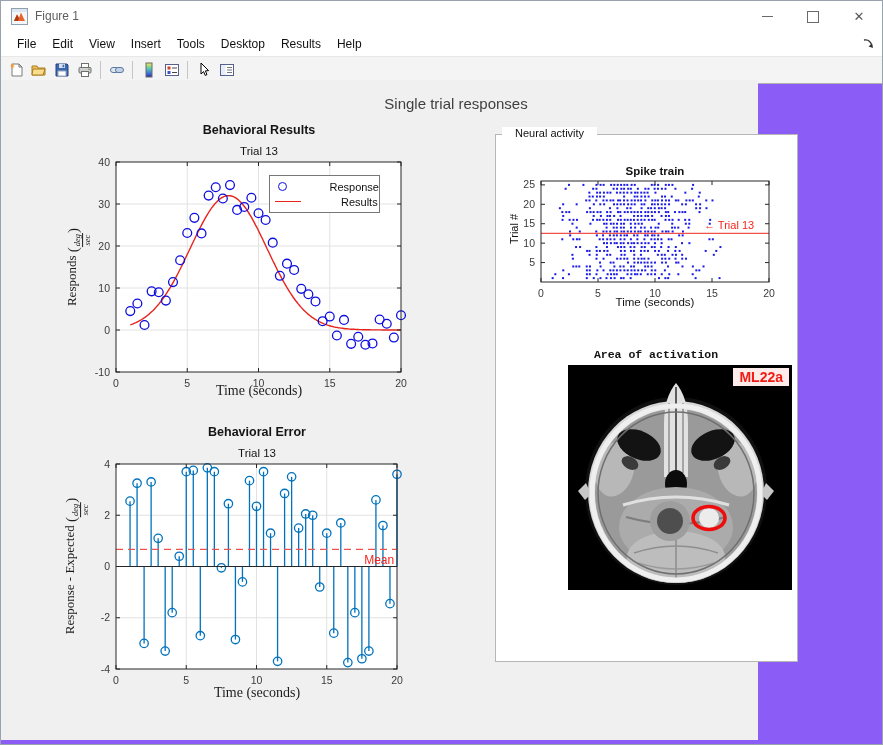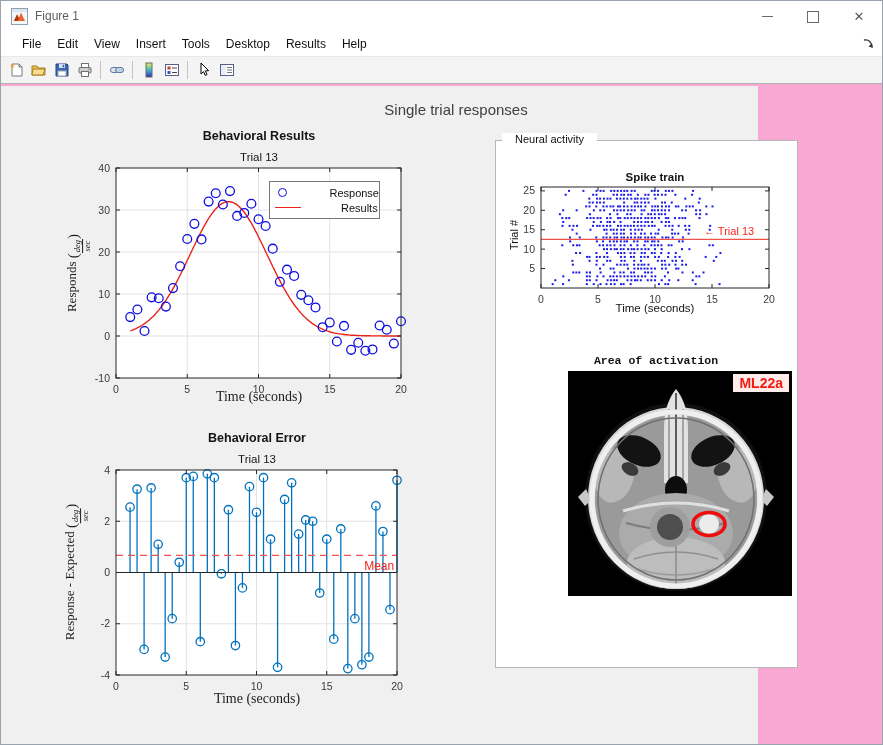--- a/index.html
+++ b/index.html
@@ -1,40 +1,40 @@
 <!DOCTYPE html>
 <html><head>
 <meta charset="utf-8">
 <style>
   html,body{margin:0;padding:0;background:#d4d4d4;}
-  .window{position:relative;width:883px;height:745px;background:#f9a8d4;
+  .window{position:relative;width:883px;height:745px;background:#8b5cf6;
     border:1px solid #99a3ad;box-sizing:border-box;overflow:hidden;
     font-family:"Liberation Sans",sans-serif;text-align:center;}
   
   .titlebar{position:absolute;left:0;top:0;width:100%;height:31px;background:#ffffff;}
   .titlebar .appicon{position:absolute;left:10px;top:7px;width:17px;height:17px;}
   .titlebar .title{position:absolute;left:34px;top:8px;font-size:12px;color:#5f5f5f;}
   .winbtn{position:absolute;top:0;width:46px;height:31px;display:flex;align-items:center;
     justify-content:center;color:#5a5a5a;font-size:13px;}
   .winbtn.min{right:92px;}  .winbtn.max{right:46px;}  .winbtn.close{right:0;}
   .winbtn .sq{width:10px;height:10px;border:1px solid #6a6a6a;display:inline-block;}
   .winbtn .bar{width:11px;height:1px;background:#6a6a6a;display:inline-block;}
   
   .menubar{position:absolute;left:0;top:31px;width:100%;height:24px;background:#ffffff;
-    display:flex;align-items:center;padding-left:13px;box-sizing:border-box;}
+    display:flex;align-items:center;padding-left:8px;box-sizing:border-box;}
   .menuitem{font-size:12px;color:#111;padding:3px 8px;cursor:default;}
   .dock-arrow{position:absolute;right:6px;top:36px;width:14px;height:14px;}
   
   .toolbar{position:absolute;left:0;top:55px;width:100%;height:28px;background:#f4f4f4;
     border-top:1px solid #e8e8e8;border-bottom:1px solid #b0b0b0;display:flex;
     align-items:center;padding-left:3px;box-sizing:border-box;}
   .tbtn{width:23px;height:23px;display:flex;align-items:center;justify-content:center;border-radius:2px;}
   .tsep{width:1px;height:18px;background:#c6c6c6;margin:0 4px;}
   
-  .canvas{position:absolute;left:0;top:85px;width:757px;height:660px;background:#f0f0f0;}
+  .canvas{position:absolute;left:0;top:79px;width:757px;height:660px;background:#f0f0f0;}
   .abs{position:absolute;}
   .suptitle{font-size:15px;color:#3f3f3f;transform:translateX(-50%);white-space:nowrap;}
   .ctitle{font-weight:bold;font-size:12.5px;color:#141414;transform:translateX(-50%);white-space:nowrap;}
   .csub{font-size:11.5px;color:#141414;transform:translateX(-50%);white-space:nowrap;}
   .xlab-serif{font-family:"Liberation Serif",serif;font-size:14px;color:#1c1c1c;
     transform:translateX(-50%);white-space:nowrap;}
   .ylab-serif{font-family:"Liberation Serif",serif;font-size:13px;color:#1c1c1c;
     transform:translate(-50%,-50%) rotate(-90deg);white-space:nowrap;}
   .xlab-sans{font-size:11.5px;color:#141414;transform:translateX(-50%);white-space:nowrap;}
   .ylab-sans{font-size:11px;color:#141414;transform:translate(-50%,-50%) rotate(-90deg);white-space:nowrap;}

